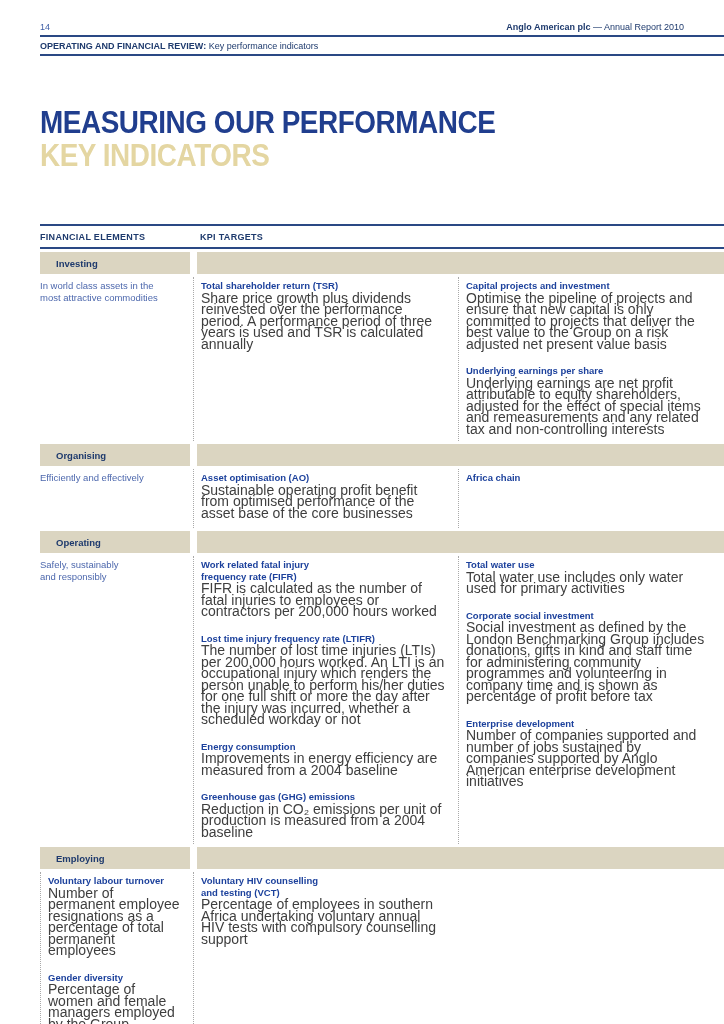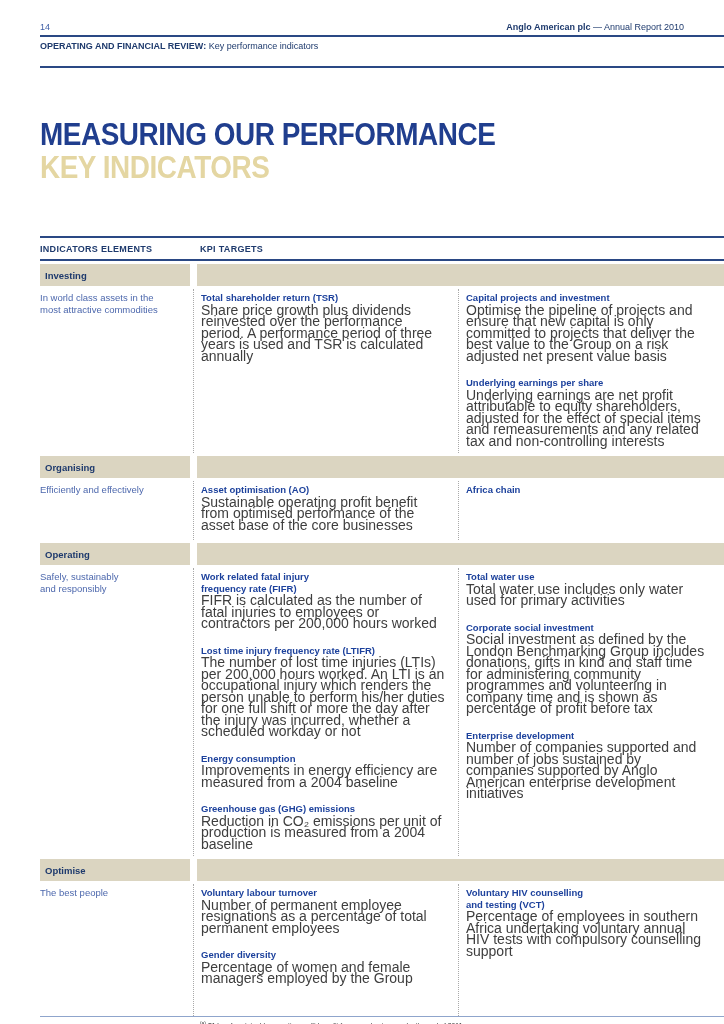--- a/index.html
+++ b/index.html
@@ -17,21 +17,21 @@
   .mast-row1 {
     display:flex; justify-content:space-between; align-items:flex-end;
     padding:22px 40px 3px 0;
     border-bottom:2px solid #2a4884;
     font-size:9px; line-height:10px;
   }
   .page-number { color:#3f5fa5; }
   .mast-right { color:#1e3a6d; }
   .mast-right b { font-weight:bold; }
   .mast-row2 {
-    padding:4px 0 15px 0;
+    padding:4px 0 3px 0;
     border-bottom:2px solid #2a4884;
     font-size:9px; line-height:10px; color:#1e3a6d;
   }
   .mast-row2 b { font-weight:bold; }
 
   
   .title-block { margin:50px 0 0 40px; }
   .title-line {
     display:block; font-weight:bold; font-size:31px; line-height:33px;
     letter-spacing:-0.5px;
@@ -46,21 +46,21 @@
   .thead {
     display:grid; grid-template-columns:160px 1fr;
     border-top:2px solid #2a4884;
     border-bottom:2px solid #2a4884;
     padding:6px 0 5px 0;
     font-size:9px; font-weight:bold; color:#1e3a6d; letter-spacing:0.3px;
   }
   .band { display:flex; height:22px; margin-top:3px; }
   .band-left {
     width:150px; background:#dbd5c1;
-    display:flex; align-items:center; padding-left:5px;
+    display:flex; align-items:center; padding-left:16px;
   }
   .band-gap { width:7px; background:#ffffff; }
   .band-right { flex:1; background:#dbd5c1; }
   .band-label { font-size:9.5px; font-weight:bold; color:#1e3a6d; }
 
   .content {
     display:grid; grid-template-columns:153px 265px 1fr;
     margin-top:3px; margin-bottom:0;
   }
   .cell-element {
@@ -108,21 +108,21 @@
   </header>
 
   <div class="title-block">
     <span class="title-line title-line1">MEASURING OUR PERFORMANCE</span>
     <span class="title-line title-line2">KEY INDICATORS</span>
   </div>
 
   <div class="kpi-table">
 
     <div class="thead">
-      <div>INDICATORS ELEMENTS</div>
+      <div>FINANCIAL ELEMENTS</div>
       <div>KPI TARGETS</div>
     </div>
 
     <section>
       <div class="band">
         <div class="band-left">
             <span class="band-label">Investing</span>
           </div>
         <div class="band-gap"></div>
         <div class="band-right"></div>
@@ -216,27 +216,26 @@
             <h3 class="kpi-heading">Enterprise development</h3>
             <p class="kpi-body">Number of companies supported and number of jobs sustained by companies supported by Anglo American enterprise development initiatives</p>
           </div>
         </div>
       </div>
     </section>
 
     <section>
       <div class="band">
         <div class="band-left">
-            <span class="band-label">Optimise</span>
+            <span class="band-label">Employing</span>
           </div>
         <div class="band-gap"></div>
         <div class="band-right"></div>
       </div>
       <div class="content c-employing">
-        <div class="cell-element">The best people</div>
         <div class="cell-kpi">
           <div class="kpi-entry">
             <h3 class="kpi-heading">Voluntary labour turnover</h3>
             <p class="kpi-body">Number of permanent employee resignations as a percentage of total permanent employees</p>
           </div>
           <div class="kpi-entry">
             <h3 class="kpi-heading">Gender diversity</h3>
             <p class="kpi-body">Percentage of women and female managers employed by the Group</p>
           </div>
         </div>

